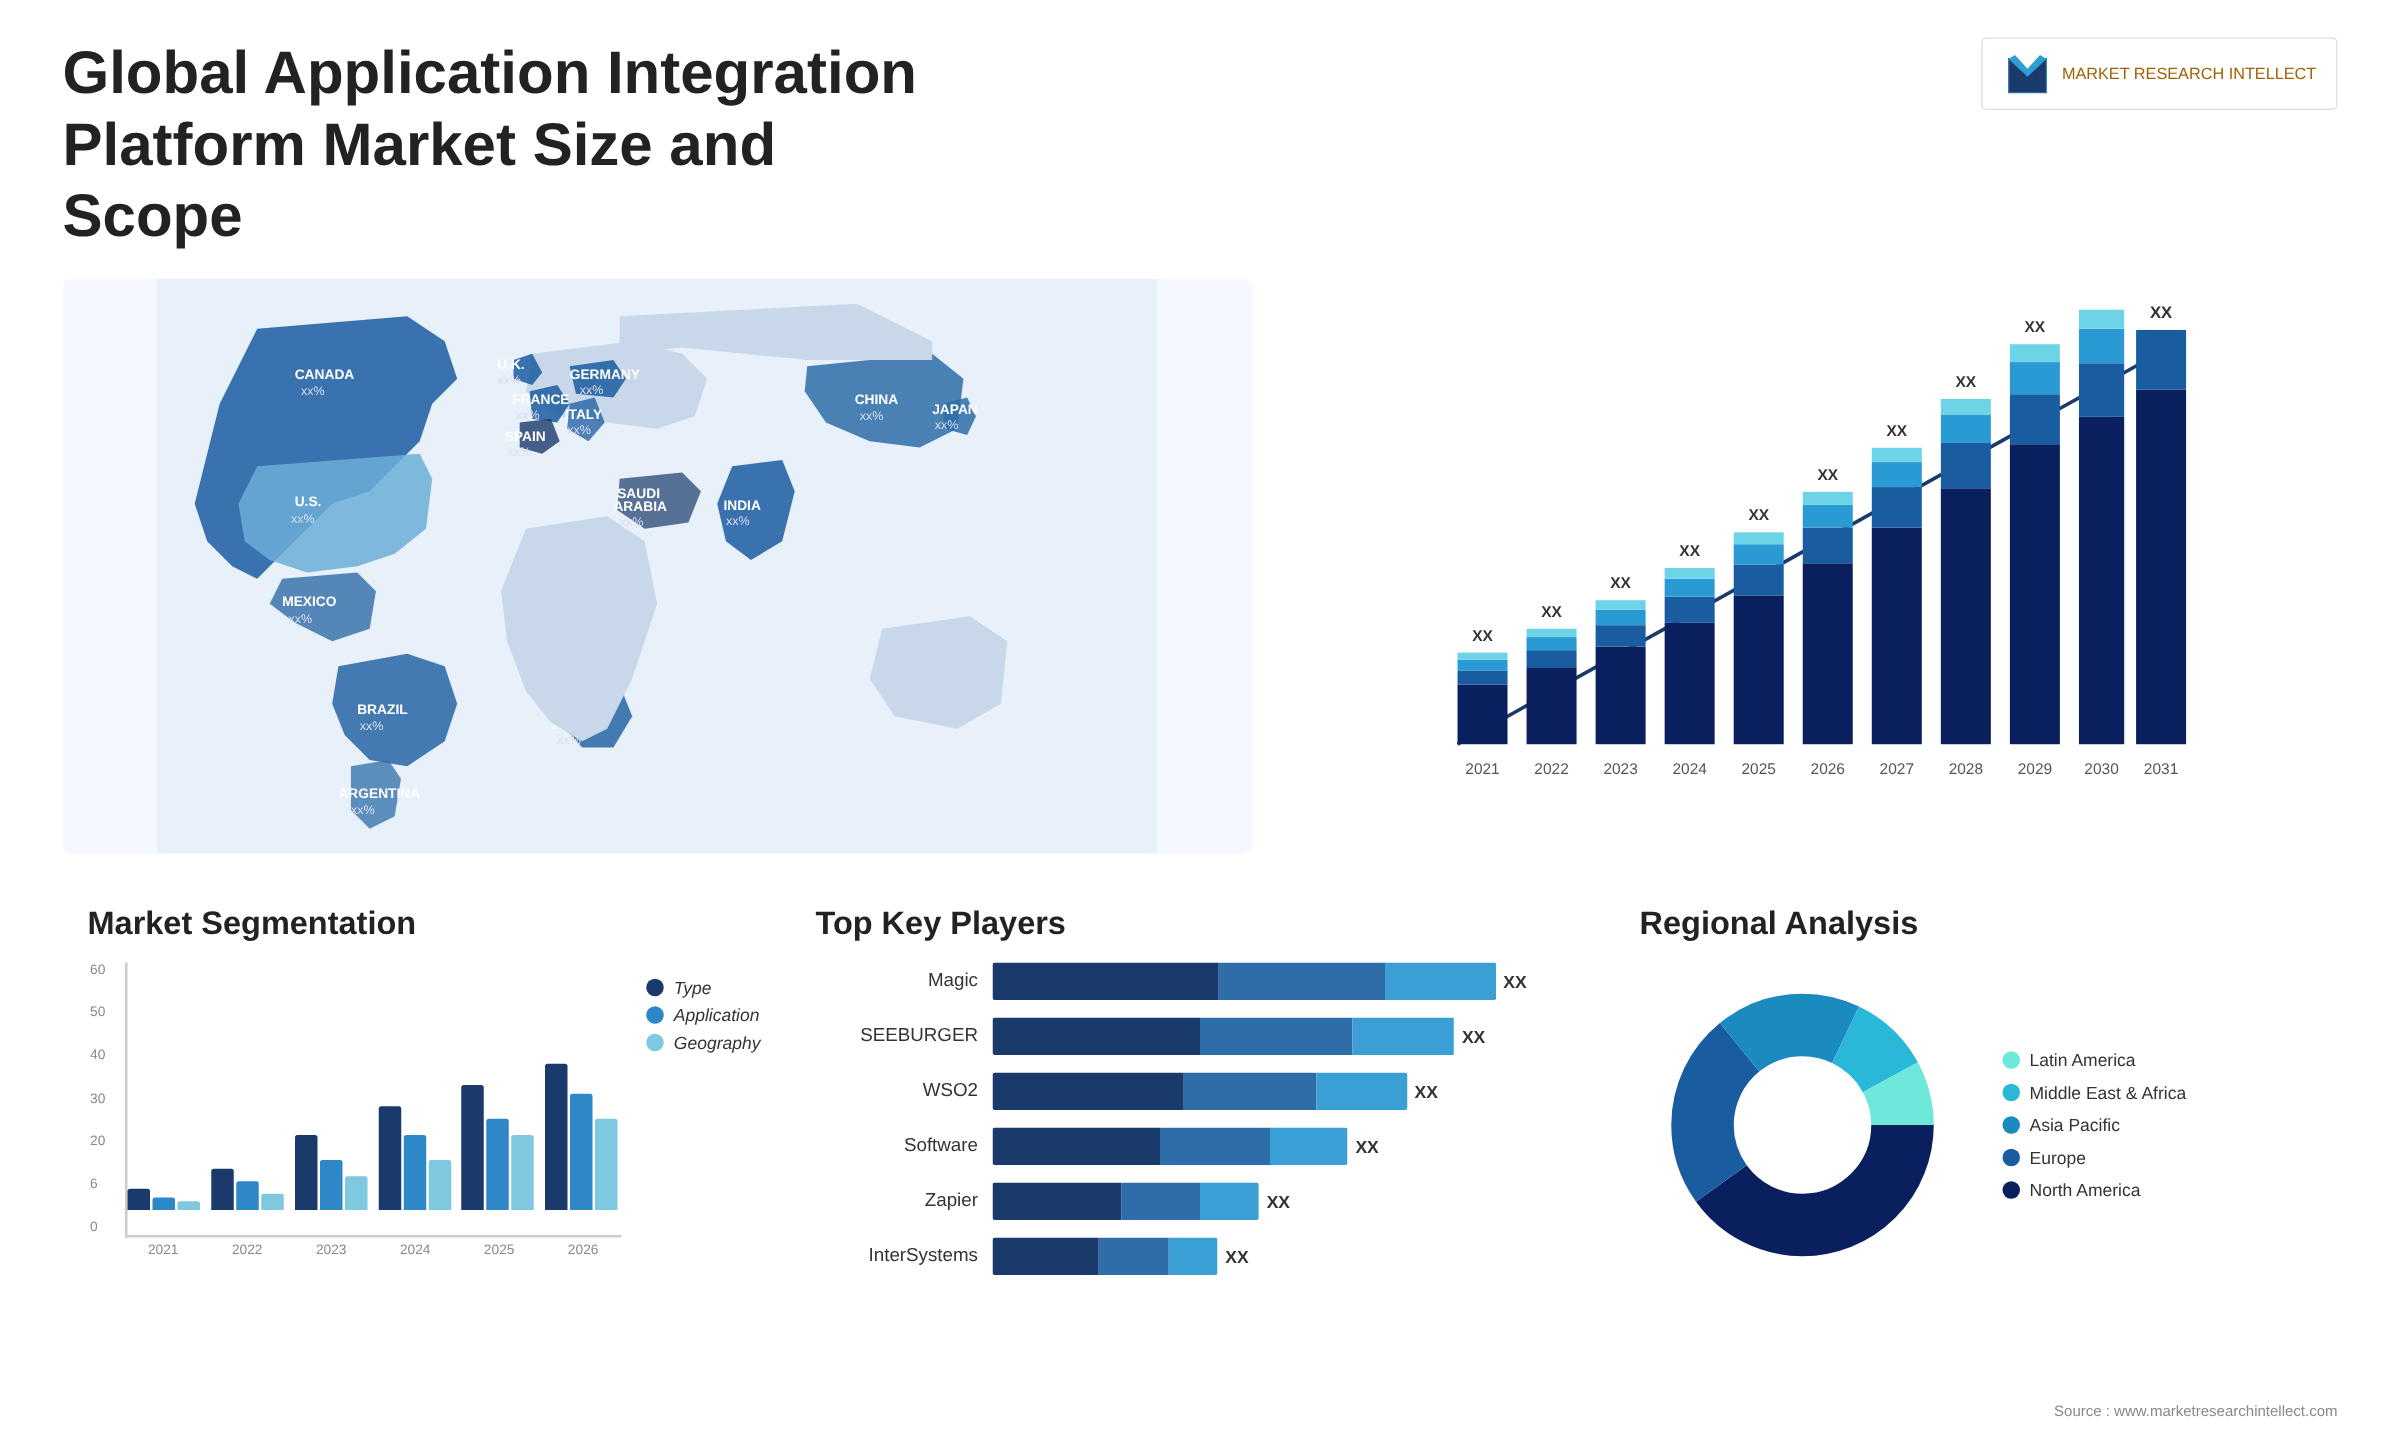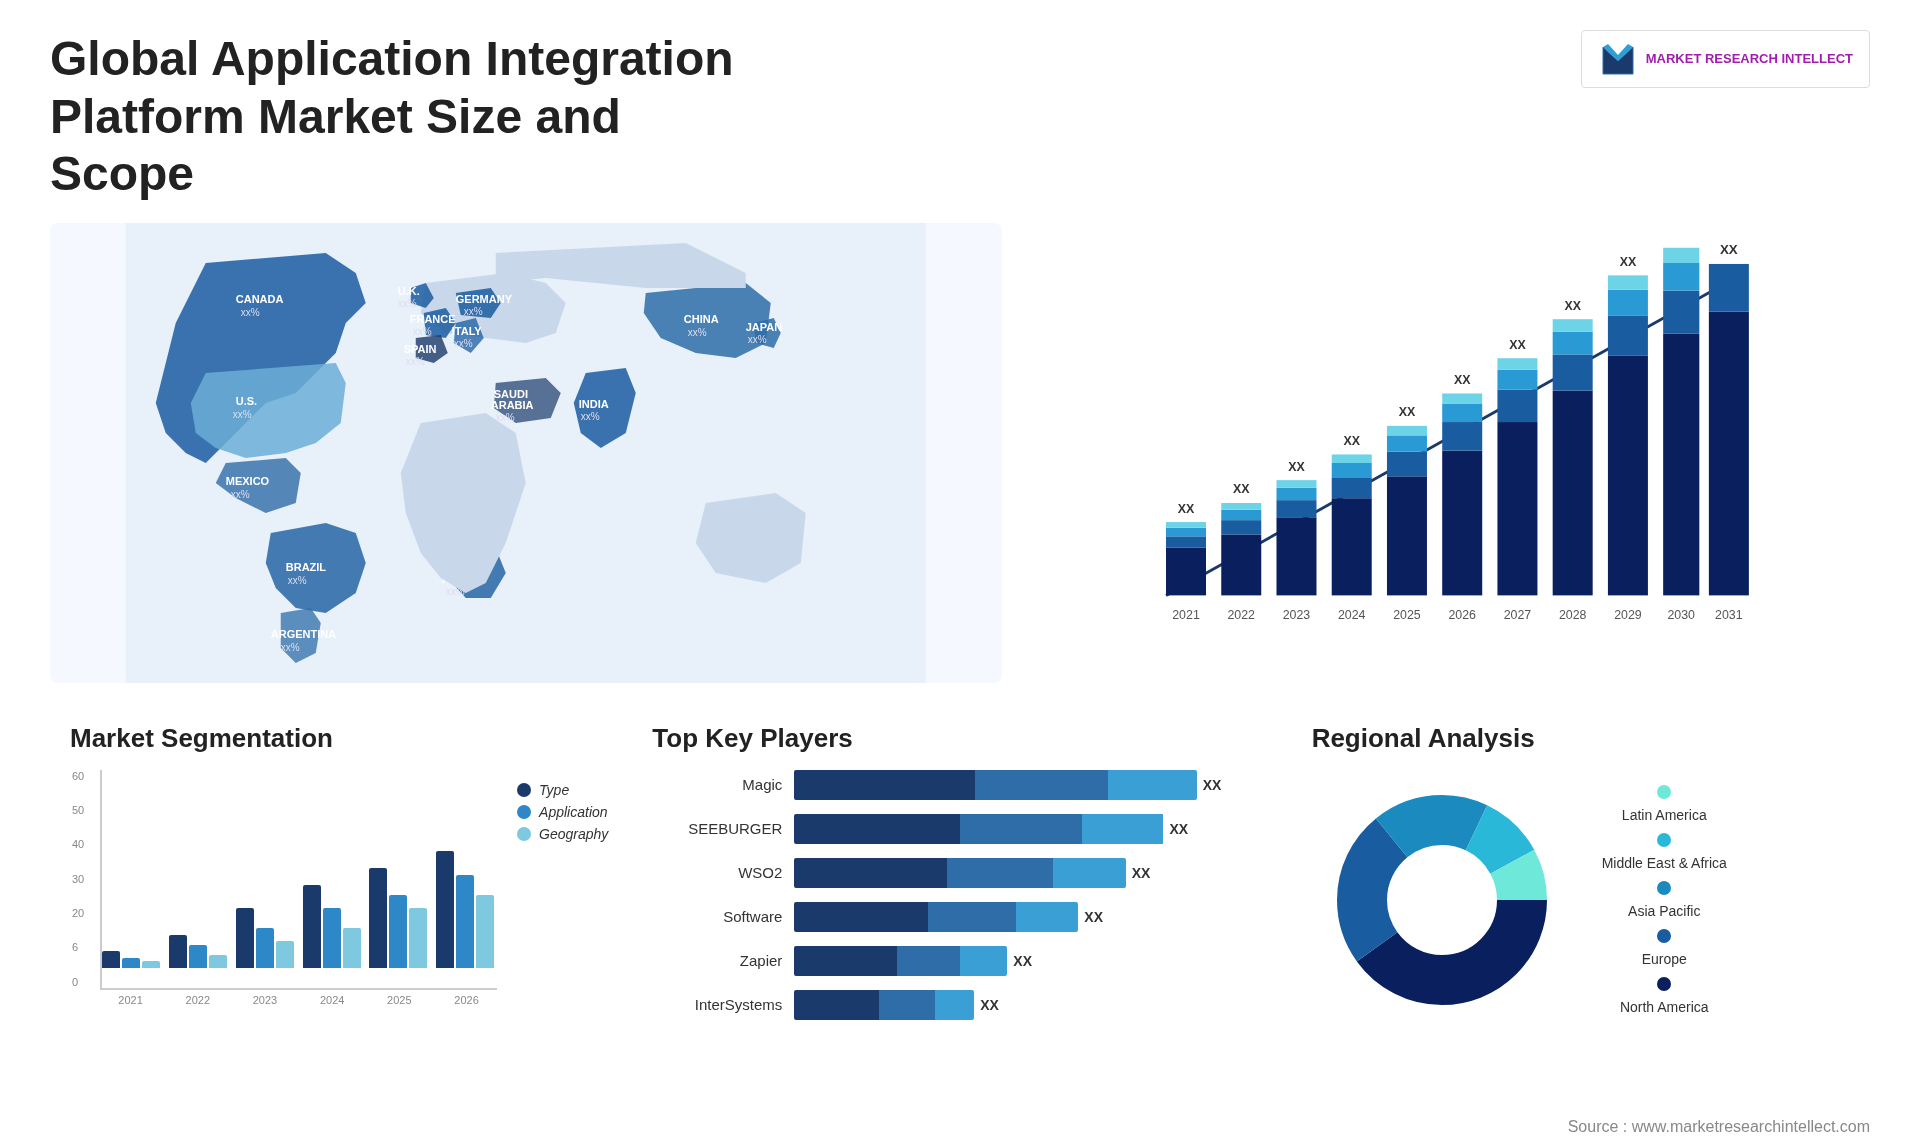--- a/index.html
+++ b/index.html
@@ -43,22 +43,22 @@
       align-items: center;
       gap: 8px;
       border-radius: 4px;
     }
     .logo-m {
       width: 40px;
       height: 40px;
     }
     .logo-text {
       font-size: 13px;
-      font-weight: 700;
-      color: #a21caf;
+      font-weight: 400;
+      color: #a16207;
       line-height: 1.2;
       text-transform: uppercase;
     }
 
     
     .top-section {
       display: flex;
       gap: 40px;
       margin-bottom: 30px;
       height: 460px;
@@ -230,34 +230,33 @@
       display: flex;
       flex-direction: column;
       gap: 10px;
     }
     .reg-legend-item {
       display: flex;
       align-items: center;
       gap: 8px;
       font-size: 14px;
       color: #333;
-      flex-direction: column;
     }
     .reg-legend-dot {
       width: 14px;
       height: 14px;
       border-radius: 50%;
       flex-shrink: 0;
     }
 
     .source-text {
       position: absolute;
       bottom: 10px;
       right: 50px;
-      font-size: 16px;
+      font-size: 12px;
       color: #888;
     }
 
     
     .map-svg {
       width: 100%;
       height: 100%;
     }
     .country-label {
       font-size: 11px;

